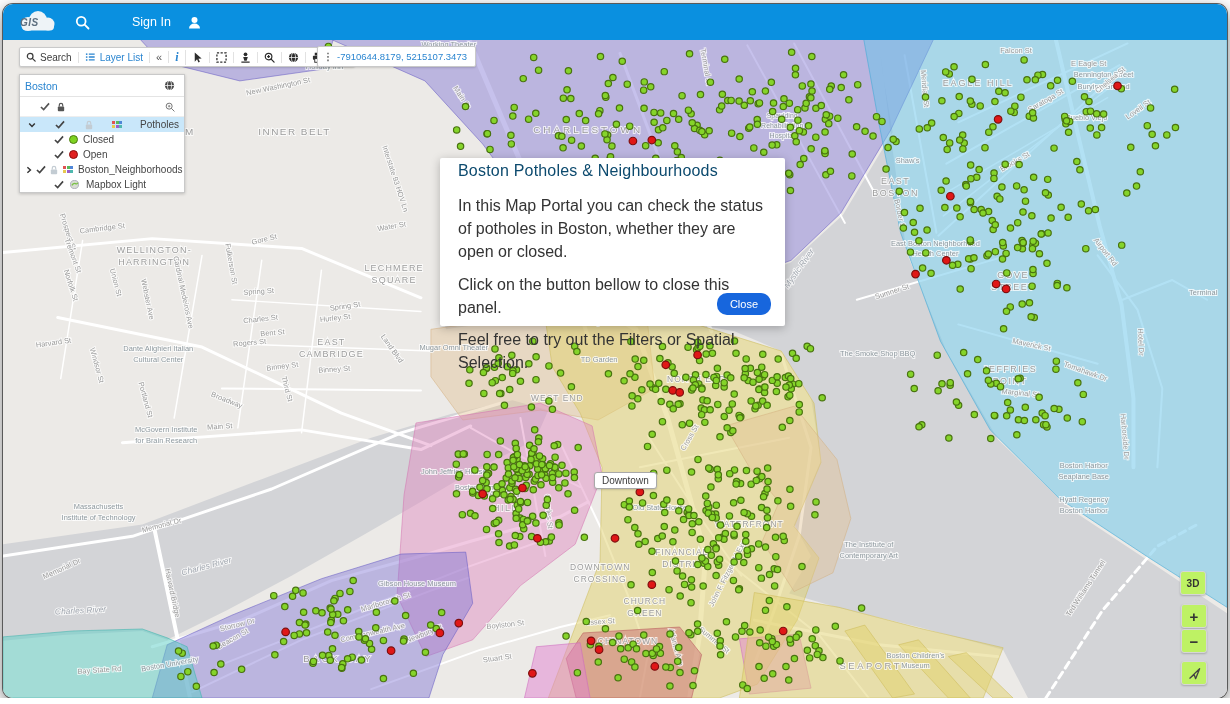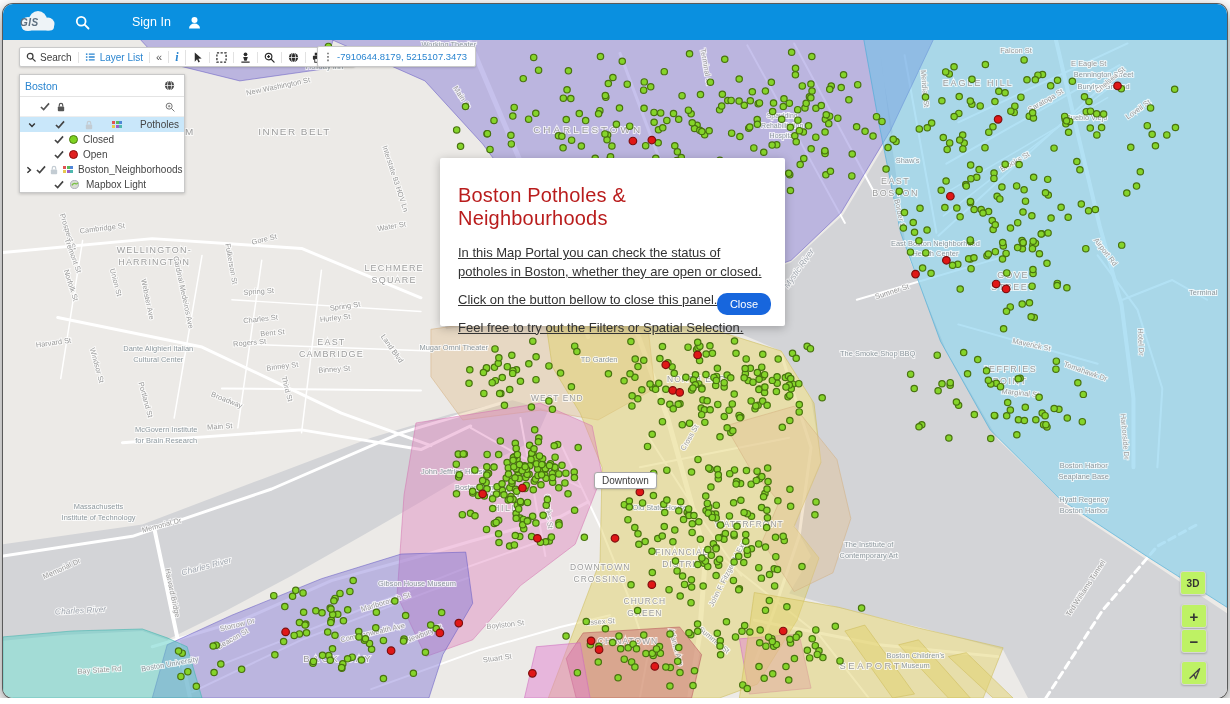--- a/index.html
+++ b/index.html
@@ -42,22 +42,22 @@
   .lp-row.selected{background:var(--selected-row,#c9e7fa);justify-content:space-between;}
   .lp-ic{display:inline-flex;align-items:center;justify-content:center;width:13px;margin-right:3px;}
   .lp-label{margin-left:2px;white-space:nowrap;}
   .indent1{margin-left:13px;} .indent2{margin-left:27px;}
   .legend-dot{width:7px;height:7px;border-radius:50%;display:inline-block;margin:0 3px 0 1px;}
   .grid-ic{display:inline-grid;grid-template-columns:repeat(3,3px);grid-auto-rows:3px;gap:.5px;margin:0 3px 0 1px;}
   .grid-ic i{display:block;}
   
   .modal{position:absolute;left:437px;top:154px;width:345px;height:168px;z-index:20;background:#fff;
          border-radius:2px;box-shadow:0 2px 10px rgba(0,0,0,.25);padding:0;}
-  .modal h1{margin:26px 18px 14px;font-size:20px;font-weight:normal;color:#b91c1c;letter-spacing:.2px;}
-  .modal p{margin:0 18px 9px;font-size:13px;color:#333;line-height:1.45;text-decoration:underline;}
+  .modal h1{margin:4px 18px 14px;font-size:16px;font-weight:normal;color:#0c4a6e;letter-spacing:.2px;}
+  .modal p{margin:0 18px 9px;font-size:16px;color:#333;line-height:1.45;}
   .modal .close-btn{position:absolute;right:14px;bottom:11px;background:var(--close-btn,#1766dd);color:#fff;border:none;
          border-radius:10px;padding:5px 13px;font-size:11px;cursor:pointer;font-family:inherit;}
   
   .ctl{position:absolute;width:26px;height:24px;z-index:10;background:#bef264;border:1px solid #d6d6d6;border-radius:3px;
        box-shadow:0 1px 2px rgba(0,0,0,.2);display:flex;align-items:center;justify-content:center;
        font-size:10px;font-weight:bold;color:#333;cursor:pointer;padding:0;}
   #ctl-3d{left:1177px;top:567px;}
   #ctl-zin{left:1178px;top:600px;font-size:15px;}
   #ctl-zout{left:1178px;top:625px;font-size:15px;}
   #ctl-loc{left:1178px;top:657px;}

